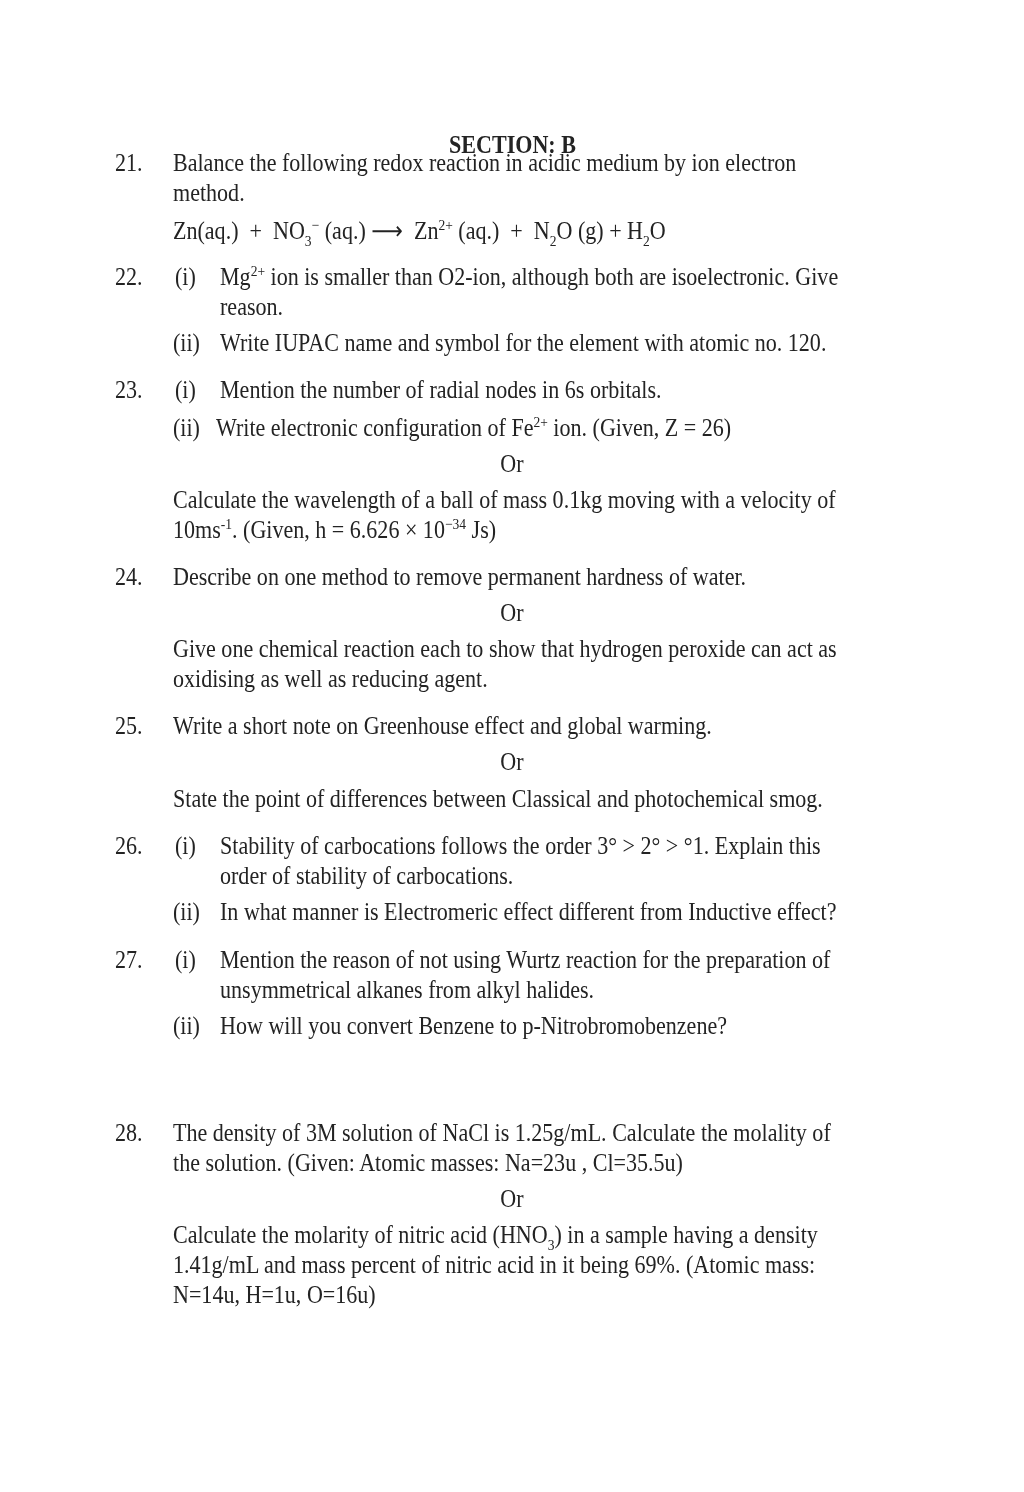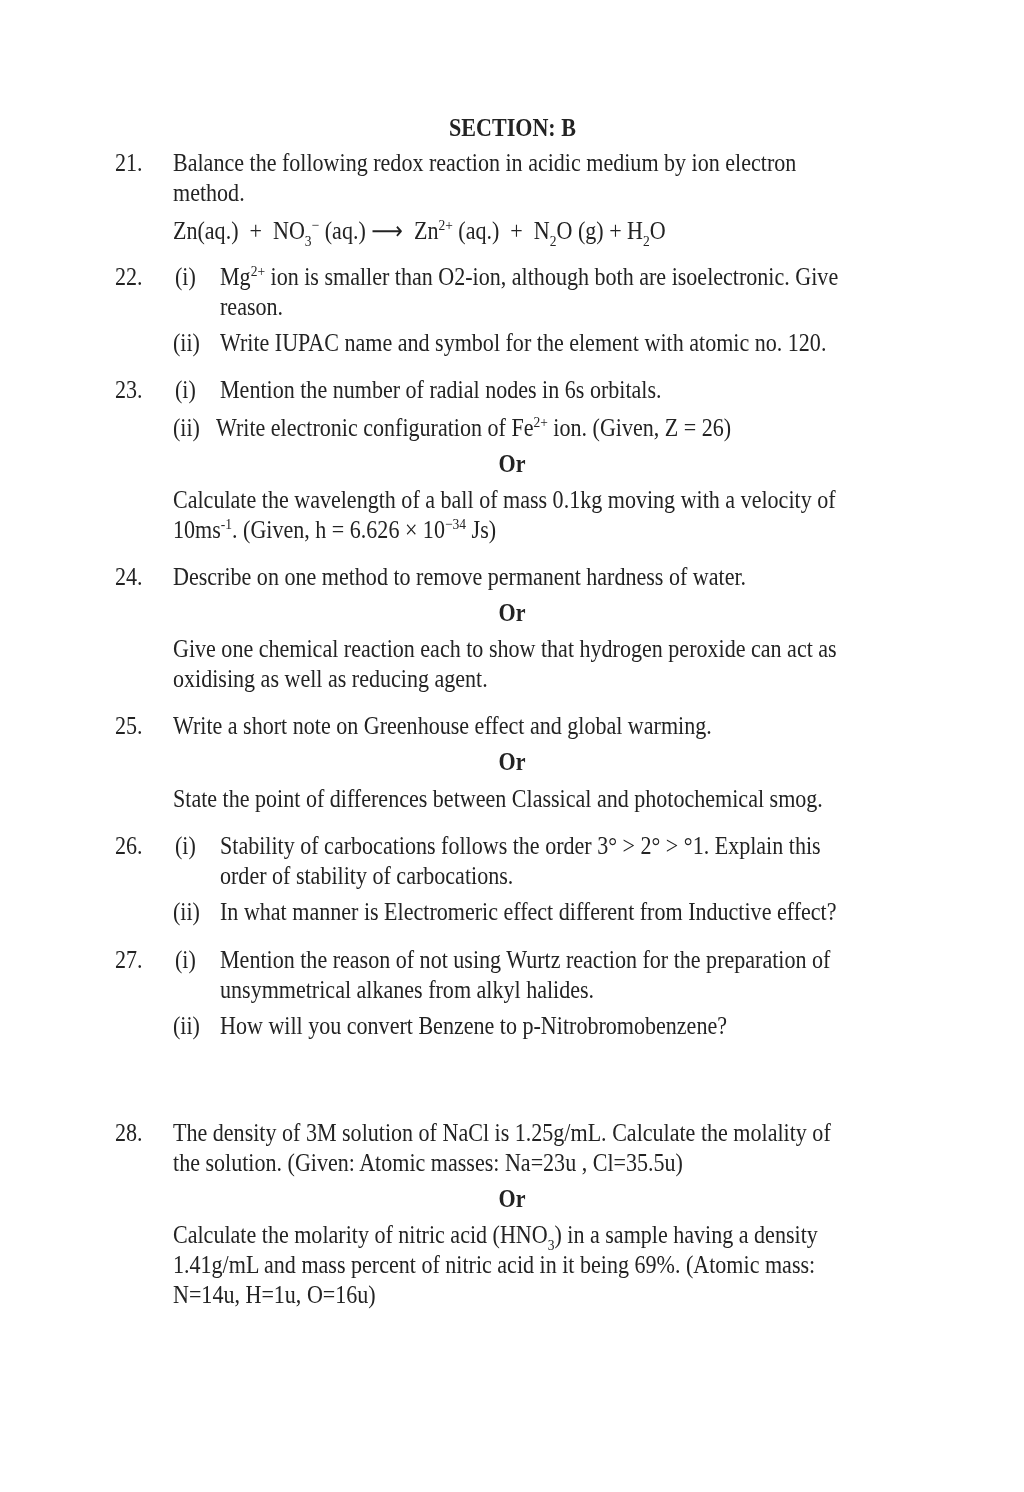--- a/index.html
+++ b/index.html
@@ -7,34 +7,34 @@
   .page {
     position: absolute; left: 0; top: 0; width: 1024px; height: 1492px;
     font-family: "Liberation Serif", serif; color: #232323;
   }
   .line {
     position: absolute; white-space: nowrap;
     font-size: 24.5px; line-height: 30px;
     transform-origin: left top;
     transform: scaleX(0.9);
   }
-  .center { left: 0; width: 1024px; text-align: center; transform: none; font-weight: bold; }
+  .center { left: 0; width: 1024px; text-align: center; transform: none; }
   .center span.inner { display: inline-block; transform: scaleX(0.9); }
   .heading { font-weight: bold; }
   .qnum { position: absolute; left: 115px; font-size: 24.5px; line-height: 30px; transform: scaleX(0.9); transform-origin: left top; }
   .sub { position: absolute; font-size: 24.5px; line-height: 30px; transform: scaleX(0.9); transform-origin: left top; }
   sup { font-size: 15px; vertical-align: 0; position: relative; top: -9px; line-height: 0; }
   sub { font-size: 15px; vertical-align: 0; position: relative; top: 7px; line-height: 0; }
 </style>
 </head>
 <body>
 
 <div class="page">
 
-  <div class="line center heading" style="top:113px;">
+  <div class="line center heading" style="top:130px;">
     <span class="inner">SECTION: B</span>
   </div>
 
   <div>
     <span class="qnum" style="top:148px;">21.</span>
     <div class="line" style="left:173px; top:148px; width:814px;">
       <span>Balance the following redox reaction in acidic medium by ion electron</span>
     </div>
     <div class="line" style="left:173px; top:178px;">
       <span>method.</span>

